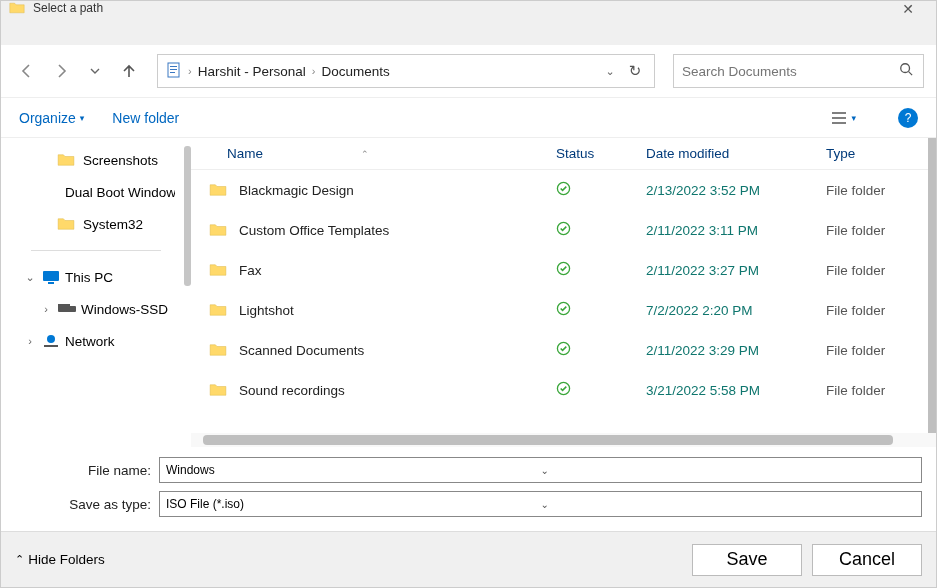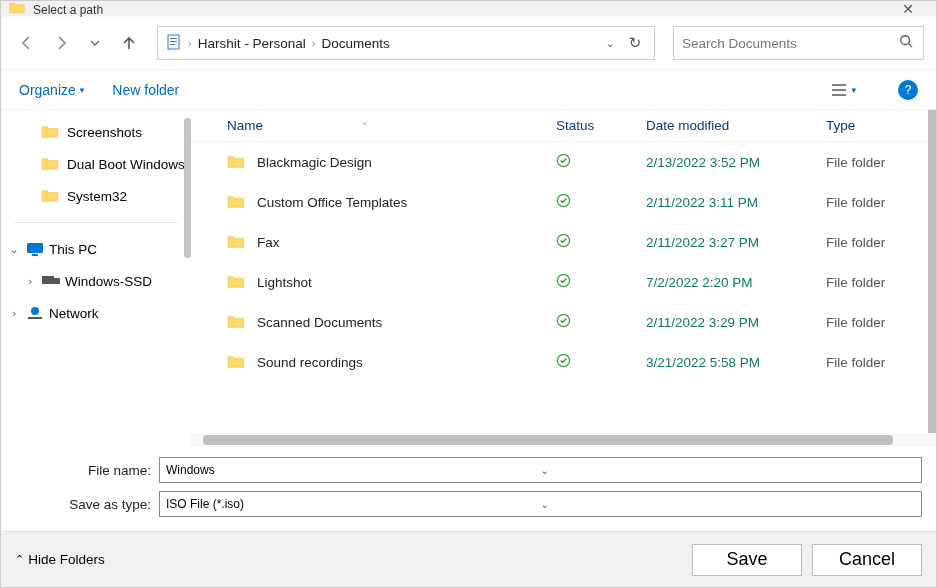--- a/index.html
+++ b/index.html
@@ -1,17 +1,17 @@
 <!DOCTYPE html>
 <html><head>
 <meta charset="utf-8">
 <style>
 * { box-sizing: border-box; margin: 0; padding: 0; font-family: "Segoe UI", Arial, sans-serif; }
 body { background: #fff; width: 937px; height: 588px; overflow: hidden; border: 1px solid #ccc; display: flex; flex-direction: column; }
-.titlebar { height: 16px; display: flex; align-items: flex-end; padding: 0 8px; background: #f0f0f0; font-size: 12px; color: #333; }
+.titlebar { height: 44px; display: flex; align-items: flex-start; padding: 0 8px; background: #f0f0f0; font-size: 12px; color: #333; }
 .titlebar .icon { width: 16px; height: 16px; margin-right: 8px; }
 .titlebar .title { flex: 1; }
 .titlebar .close { width: 40px; text-align: center; font-size: 14px; color: #555; cursor: pointer; }
 .navrow { height: 52px; display: flex; align-items: center; padding: 0 12px; gap: 6px; }
 .navbtn { width: 28px; height: 28px; display: flex; align-items: center; justify-content: center; color: #555; cursor: pointer; }
 .navbtn.disabled { color: #aaa; cursor: default; }
 .pathbox { flex: 1; height: 34px; border: 1px solid #ccc; display: flex; align-items: center; padding: 0 4px; margin-left: 8px; background: #fff; }
 .pathbox .docicon { width: 18px; height: 18px; margin: 0 4px; }
 .pathbox .crumb { padding: 0 6px; font-size: 13.5px; color: #222; cursor: pointer; }
 .pathbox .sep { color: #888; font-size: 11px; }
@@ -20,38 +20,38 @@
 .pathbox .refresh { width: 30px; text-align: center; color: #555; cursor: pointer; font-size: 15px; }
 .searchbox { width: 251px; height: 34px; border: 1px solid #ccc; margin-left: 12px; display: flex; align-items: center; padding: 0 8px; }
 .searchbox input { flex: 1; border: none; outline: none; font-size: 13.5px; color: #666; }
 .searchbox .sicon { width: 16px; color: #555; }
 .toolbar { height: 40px; display: flex; align-items: center; padding: 8px 18px; gap: 28px; border-top: 1px solid #eee; }
 .toolbar .link { color: #0067c0; font-size: 14px; cursor: pointer; display: flex; align-items: center; gap: 4px; }
 .toolbar .spacer { flex: 1; }
 .toolbar .vicon { color: #555; cursor: pointer; display: flex; align-items: center; gap: 4px; font-size: 14px; }
 .toolbar .help { width: 20px; height: 20px; border-radius: 50%; background: #0078d4; color: #fff; font-size: 12px; display: flex; align-items: center; justify-content: center; margin-left: 14px; }
 .mainsplit { flex: 1; display: flex; overflow: hidden; border-top: 1px solid #eee; }
-.sidebar { width: 190px; overflow-y: auto; padding: 6px 0; font-size: 13.5px; position: relative; }
+.sidebar { width: 190px; overflow-y: auto; padding: 6px 16px; font-size: 13.5px; position: relative; }
 .sidebar::-webkit-scrollbar { width: 0; }
 .sidegroup { padding-left: 10px; }
 .sideitem { display: flex; align-items: center; height: 32px; padding-left: 30px; cursor: pointer; white-space: nowrap; overflow: hidden; }
 .sideitem .ficon { width: 18px; height: 14px; margin-right: 8px; }
 .sidehr { border: none; border-top: 1px solid #ddd; margin: 10px 14px; }
 .siderow { display: flex; align-items: center; height: 32px; padding-left: 6px; cursor: pointer; gap: 4px; }
 .siderow .exp { width: 14px; text-align: center; color: #666; font-size: 11px; }
 .siderow .nodeicon { width: 20px; display: flex; justify-content: center; }
 .filearea { flex: 1; display: flex; flex-direction: column; overflow: hidden; position: relative; }
 .filehdr { height: 32px; display: flex; align-items: center; color: #003a7a; font-size: 13.5px; padding-left: 36px; border-bottom: 1px solid #eee; }
 .col-name { flex: 1; display: flex; align-items: center; gap: 8px;}
 .col-status { width: 90px; }
 .col-date { width: 180px; }
 .col-type { width: 110px; }
 .sortarr { font-size: 9px; color: #888; margin-left: 90px; }
 .filelist { flex: 1; overflow-y: auto; }
-.filerow { height: 40px; display: flex; align-items: center; padding-left: 36px; font-size: 13.5px; cursor: pointer; }
+.filerow { height: 40px; display: flex; align-items: center; padding-left: 18px; font-size: 13.5px; cursor: pointer; }
 .filerow .ficon { width: 18px; height: 14px; margin-right: 12px; }
 .filerow .fname { flex: 1; color: #222; }
 .filerow .fstatus { width: 90px; color: #3aa63a; }
 .filerow .fdate { width: 180px; color: #0f766e; }
 .filerow .ftype { width: 110px; color: #555; }
 .hscroll { height: 14px; background: #f8f8f8; display: flex; align-items: center; }
 .hscroll .bar { height: 10px; background: #bfbfbf; border-radius: 4px; margin-left: 12px; width: 690px; }
 .vscroll { position: absolute; right: 0; top: 0; bottom: 14px; width: 8px; background: #bfbfbf; }
 .bottompanel { padding: 10px 14px 6px; }
 .formrow { display: flex; align-items: center; margin-bottom: 8px; }

